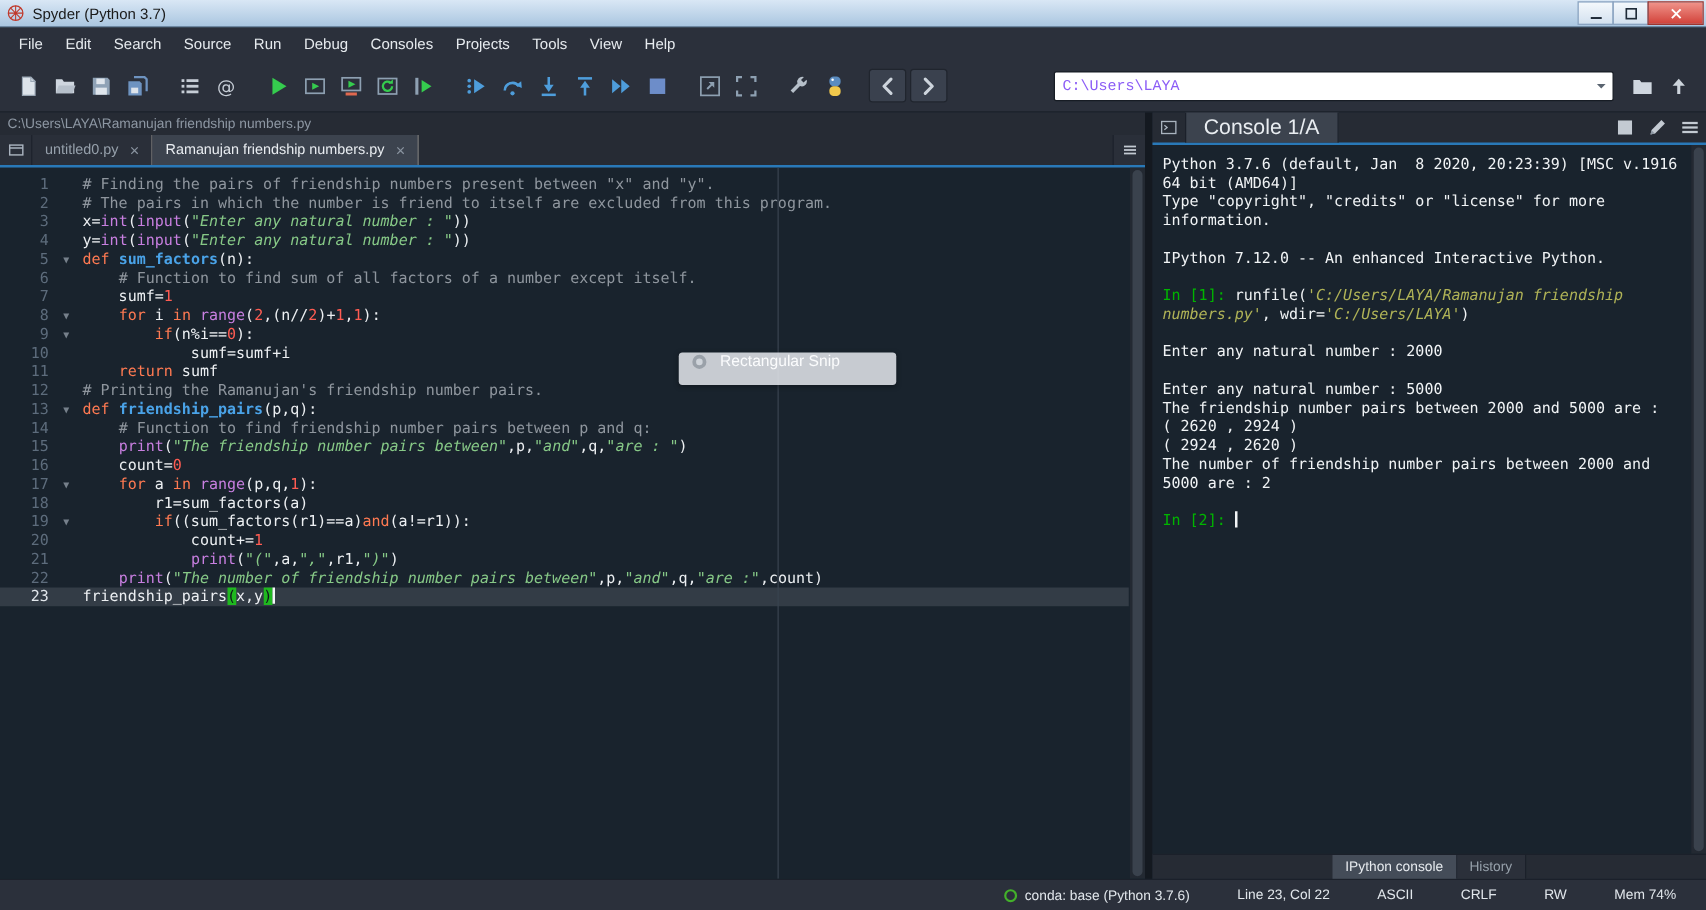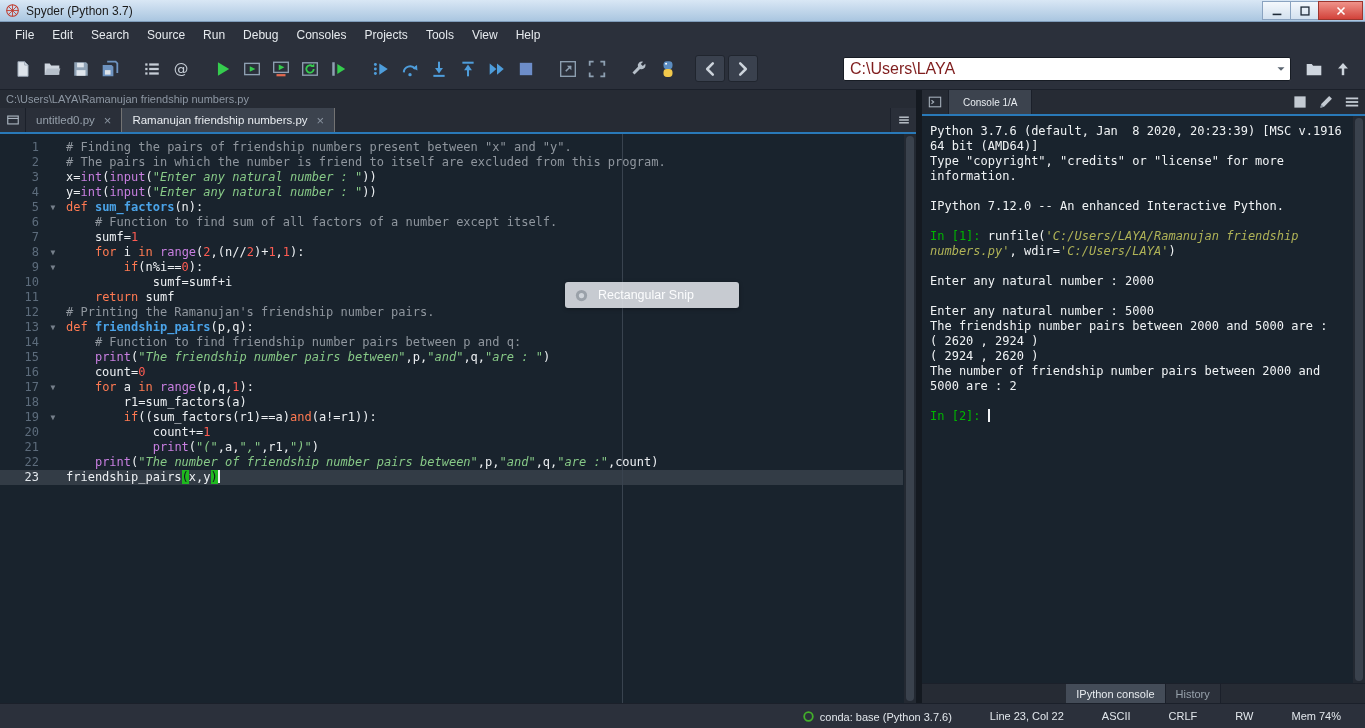--- a/index.html
+++ b/index.html
@@ -16,21 +16,21 @@
   
   .menubar{height:26px;background:#2b303b;display:flex;align-items:center;padding-left:6px}
   .menu-item{color:#e6eaee;font-size:12px;padding:0 9px;line-height:26px;cursor:default}
   .toolbar{height:42px;background:#2b303b;display:flex;align-items:center;padding:0 8px;border-bottom:1px solid #1b202a}
   #toolbar-groups{display:flex;align-items:center}
   .tb-group{display:flex;align-items:center;margin-right:13px}
   .tb-btn{width:29px;height:29px;display:flex;align-items:center;justify-content:center;background:transparent;border:none;cursor:default}
   .tb-btn.chip{background:#3a414e;border:1px solid #20252e;border-radius:3px;width:30px;height:27px;margin-right:3px}
   .ic{display:inline-flex;align-items:center;justify-content:center}
   .path-combo{margin-left:auto;width:448px;height:24px;background:#ffffff;border-radius:2px;display:flex;align-items:center;padding:0 2px 0 6px;border:1px solid #171c24}
-  .path-combo input{flex:1;border:none;outline:none;background:transparent;font-size:16px;color:#7f1d1d;font-family:Liberation Sans, sans-serif}
+  .path-combo input{flex:1;border:none;outline:none;background:transparent;font-size:12px;color:#8b5cf6;font-family:Liberation Mono, monospace}
   #toolbar-right{display:flex;align-items:center;margin-left:8px}
 
   
   .main{display:flex;height:613px}
   .splitter{width:6px;background:#141920}
 
   
   .editor-pane{width:916px;display:flex;flex-direction:column;background:#19232D}
   .breadcrumb{height:18px;line-height:18px;font-size:11px;color:#8d97a3;background:#262b34;padding-left:6px;white-space:pre}
   .tabbar{height:26px;background:#262b34;display:flex;align-items:stretch;border-bottom:2px solid #2979b8}
@@ -59,38 +59,38 @@
   .tk-p{background:#1fb81f;color:#10161c}
   .caret{display:inline-block;width:2px;height:13px;background:#f2f4f6;vertical-align:-2px}
   .edge-line{position:absolute;top:0;bottom:0;left:calc(66px + 77ch);width:1px;background:#39434f;pointer-events:none}
   .vscroll{position:absolute;right:0;top:0;bottom:0;width:12px;background:#232932}
   .vscroll .thumb{position:absolute;left:2px;right:2px;top:2px;bottom:2px;background:#3a424d;border-radius:5px}
 
   
   .console-pane{flex:1;display:flex;flex-direction:column;background:#19232D}
   .console-header{height:26px;background:#262b34;display:flex;align-items:stretch;border-bottom:2px solid #2979b8}
   .console-header .hbtn{width:26px;border:none;background:transparent;display:flex;align-items:center;justify-content:center;cursor:default}
-  .ctab{display:flex;align-items:center;padding:0 14px;font-size:10px;background:#3c434e;color:#e9edf1;border-right:1px solid #1b202a;border-left:1px solid #1b202a}
+  .ctab{display:flex;align-items:center;padding:0 14px;font-size:17px;background:#3c434e;color:#e9edf1;border-right:1px solid #1b202a;border-left:1px solid #1b202a}
   .console-header .spacer{flex:1}
   .console-body{flex:1;position:relative;padding:8px 14px 0 8px;font-family:"DejaVu Sans Mono",monospace;font-size:12px;line-height:15px;overflow:hidden}
   .console-line{white-space:pre;min-height:15px}
   .cs-t{color:#f0f3f5}
   .cs-g{color:#00b400;font-weight:normal}
   .cs-s{color:#b0b357;font-style:italic}
   .console-bottom{height:20px;background:#262b34;border-top:1px solid #1b202a;display:flex;justify-content:center;align-items:stretch}
   .btab{display:flex;align-items:center;padding:0 10px;font-size:11px;border-right:1px solid #1b202a;cursor:default}
   .btab.active{background:#444c58;color:#e7ebef}
   .btab:not(.active){background:#2b303a;color:#97a1ab}
 
   
   .statusbar{height:25px;background:#2b303b;border-top:1px solid #1b202a;display:flex;align-items:center;justify-content:flex-end;gap:38px;padding-right:24px;font-size:11px;color:#e2e7ec}
   .sb-item{display:flex;align-items:flex-end;gap:5px;white-space:nowrap}
 
   
-  .snip-overlay{position:absolute;left:565px;top:282px;width:174px;height:26px;background:rgba(223,227,232,0.88);border-radius:3px;display:flex;align-items:center;gap:9px;padding:0 9px;font-size:12.5px;color:#fbfcfd;box-shadow:0 1px 4px rgba(0,0,0,0.3)}
+  .snip-overlay{position:absolute;left:543px;top:282px;width:174px;height:26px;background:rgba(223,227,232,0.88);border-radius:3px;display:flex;align-items:flex-start;gap:9px;padding:0 9px;font-size:12.5px;color:#fbfcfd;box-shadow:0 1px 4px rgba(0,0,0,0.3)}
 </style>
 </head>
 <body>
 
 <div class="titlebar">
   <span class="ic">
     <svg width="15" height="15" viewBox="0 0 16 16">
         <circle cx="8" cy="8" r="6.2" fill="none" stroke="#c0392b" stroke-width="1.1"></circle>
         <path d="M1.8 8h12.4M8 1.8v12.4M3.6 3.6l8.8 8.8M12.4 3.6l-8.8 8.8" stroke="#c0392b" stroke-width="0.9"></path>
       </svg>

